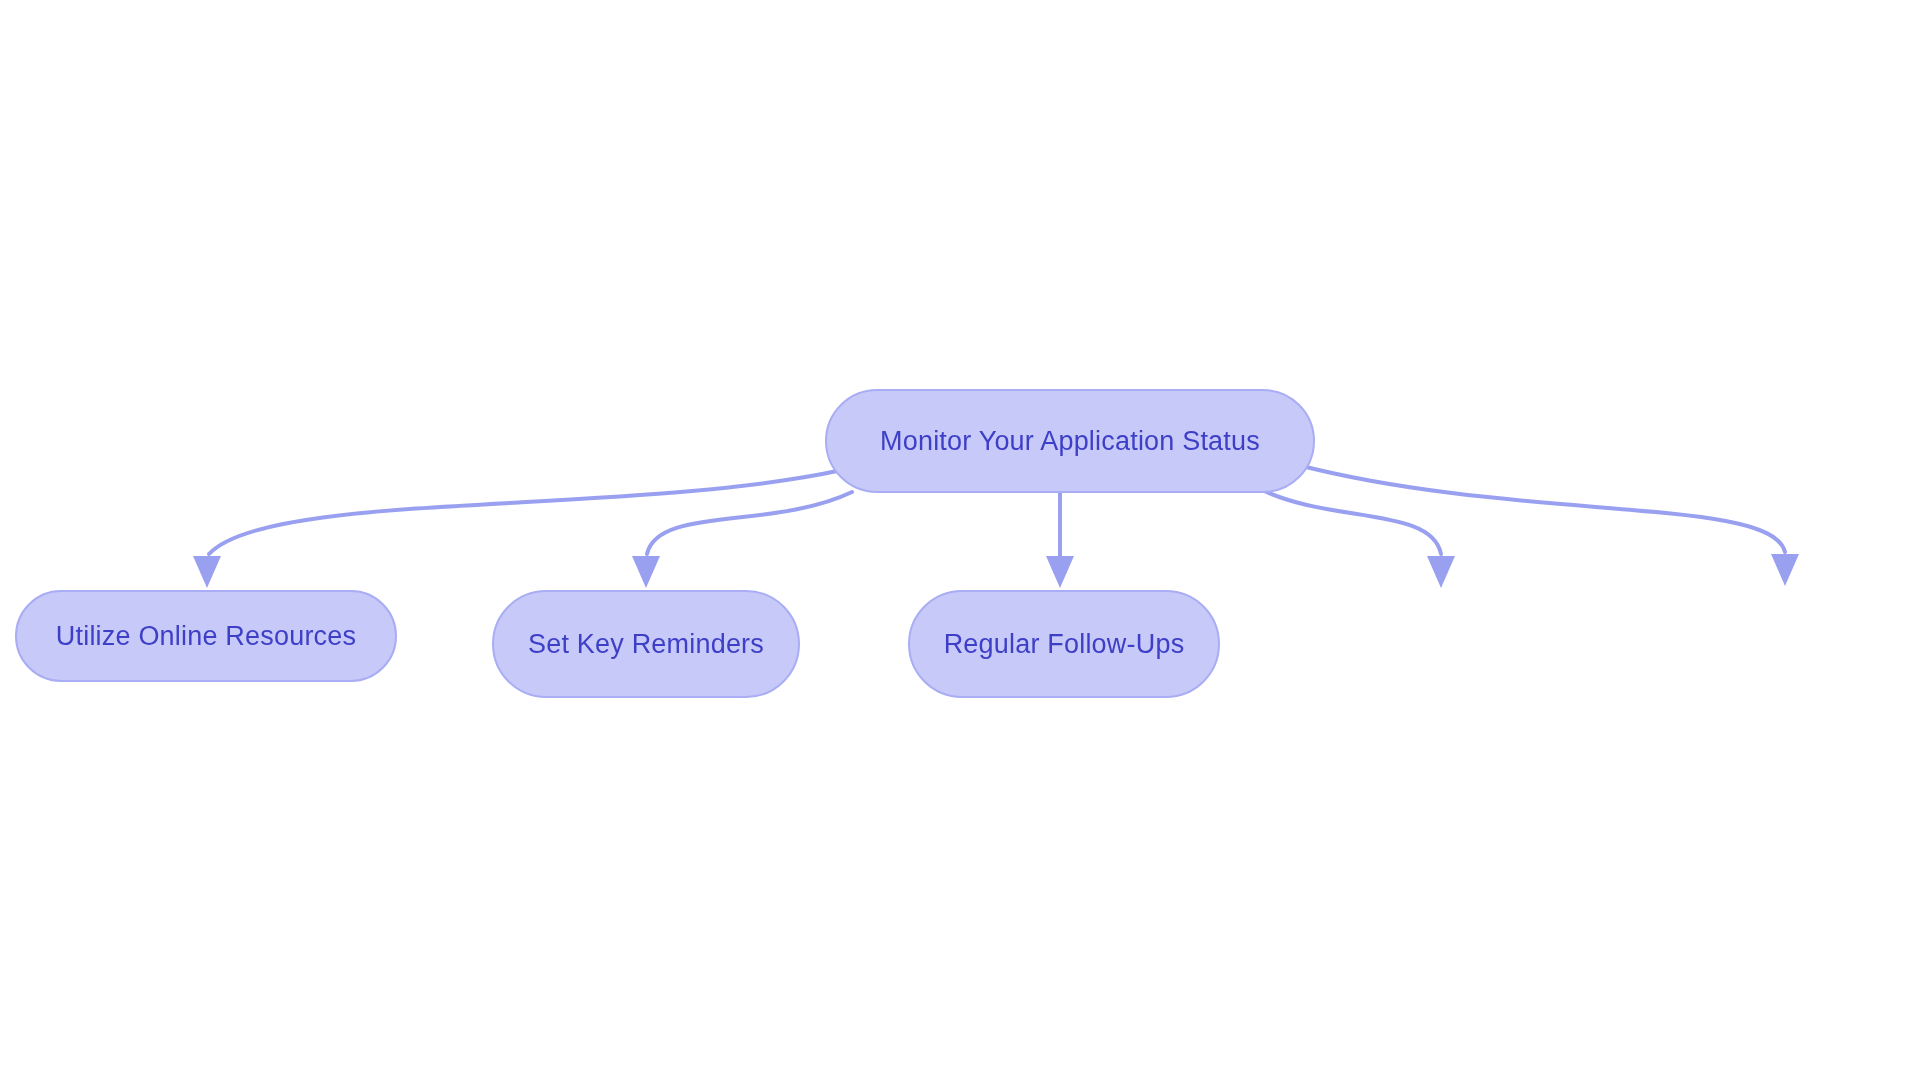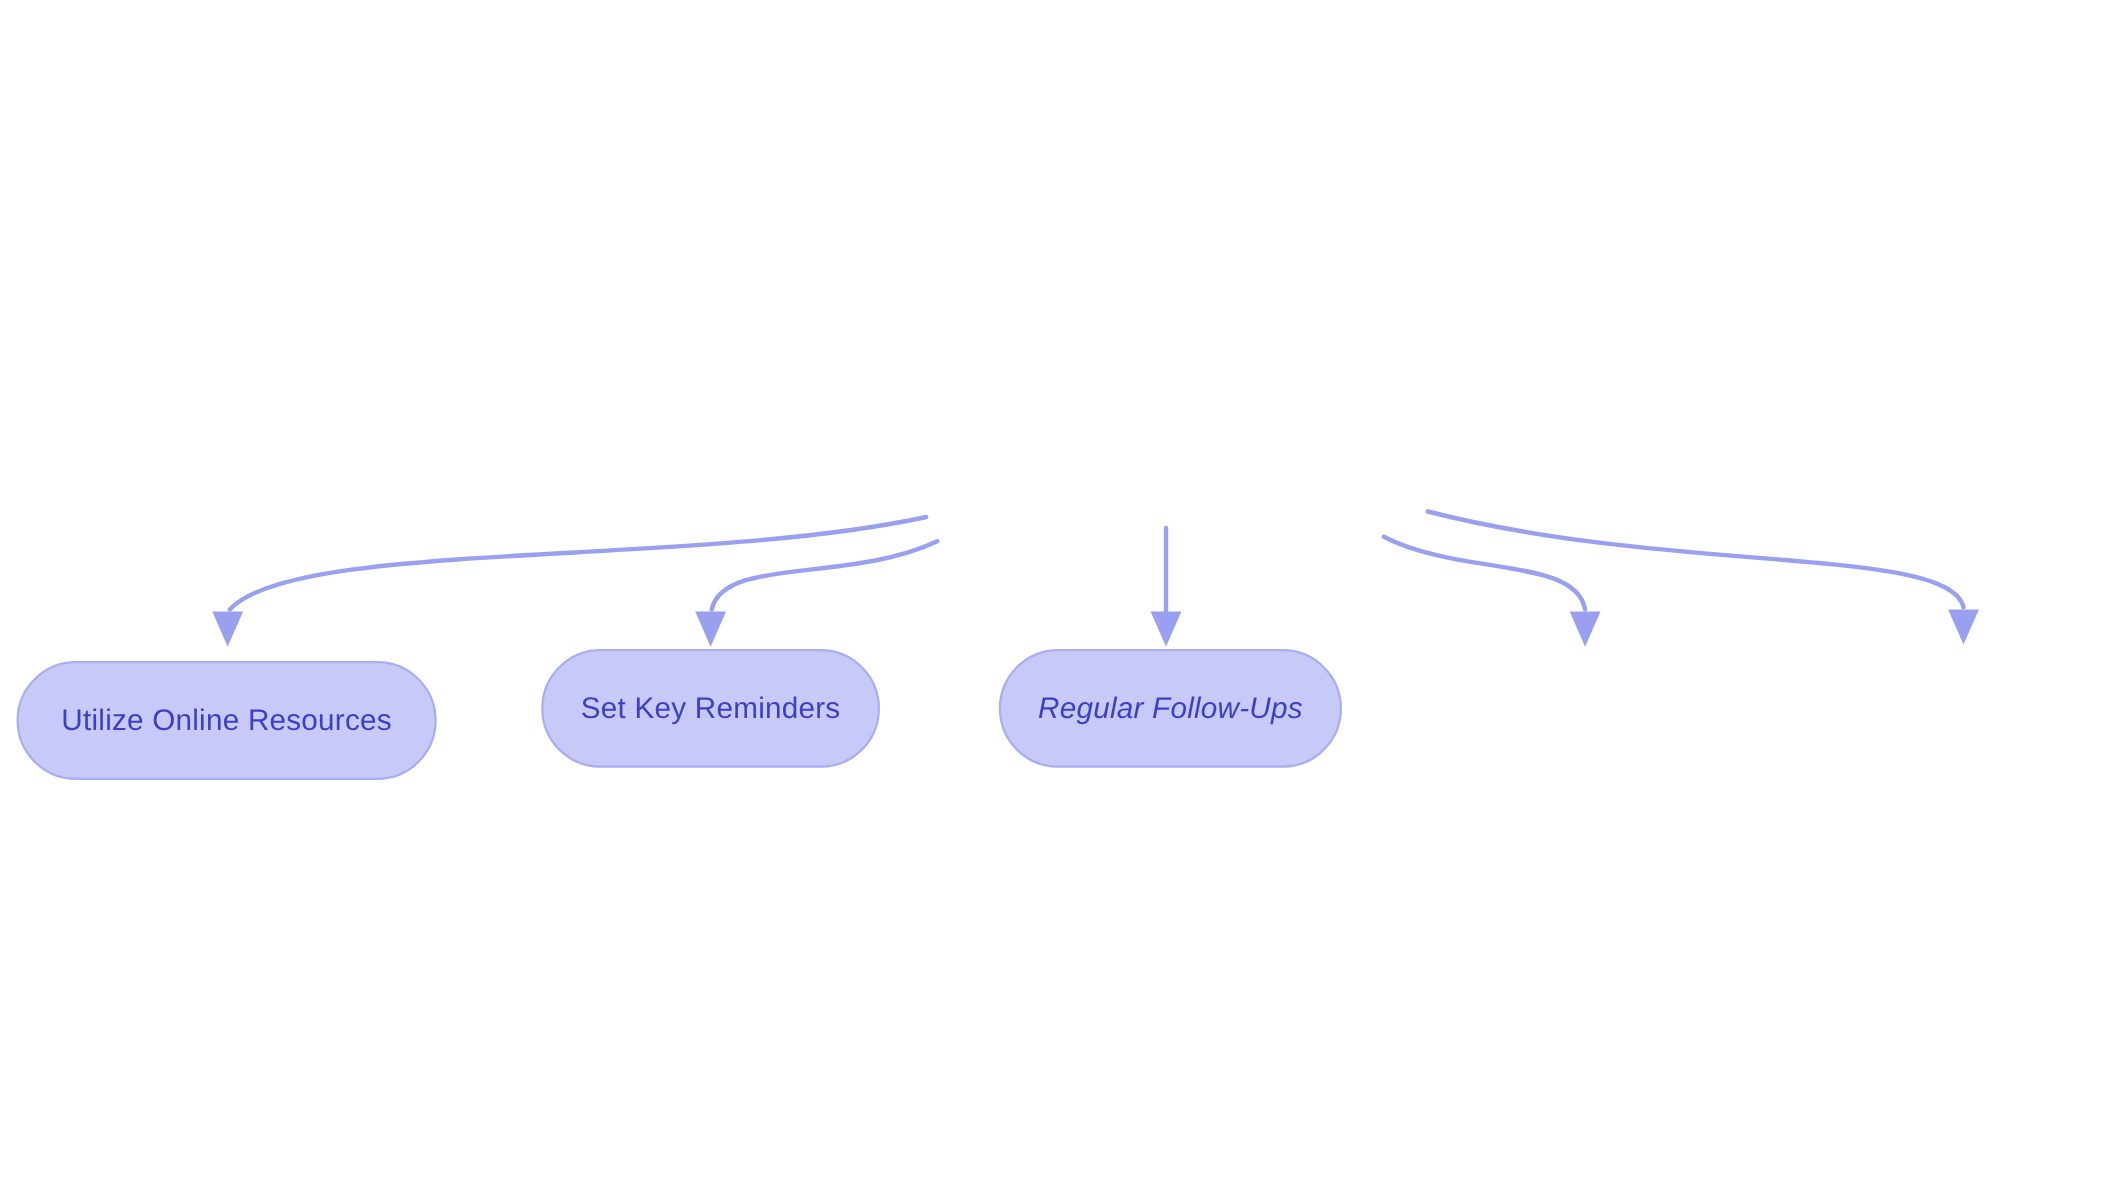--- a/index.html
+++ b/index.html
@@ -42,23 +42,23 @@
     text-align: center;
     background: var(--node-fill, #c7c9f8);
     border: 2px solid var(--node-border, #a9adf3);
     border-radius: 54px;
     color: var(--text, #3e3fc7);
     font-size: 27px;
     letter-spacing: 0.2px;
     white-space: nowrap;
   }
   .node--root  { left: 825px;  top: 389px; width: 490px; height: 104px; border-radius: 52px; }
-  .node--c1    { left: 15px;   top: 590px; width: 382px; height: 108px; margin-top: 11px; }
+  .node--c1    { left: 15px;   top: 590px; width: 382px; height: 92px; }
   .node--c2    { left: 492px;  top: 590px; width: 308px; height: 108px; align-items: center; }
-  .node--c3    { left: 908px;  top: 590px; width: 312px; height: 108px; font-style: italic; }
+  .node--c3    { left: 908px;  top: 590px; width: 312px; height: 108px; }
   .node--c4    { left: 1325px; top: 590px; width: 232px; height: 108px; }
   .node--c5    { left: 1655px; top: 590px; width: 260px; height: 108px; }
 </style>
 </head>
 <body>
 
 <div class="canvas">
 
   <svg class="edges" viewBox="0 0 1920 1083" aria-hidden="true">
 
@@ -71,20 +71,23 @@
     <path class="edge" d="M 1060 480 L 1060 556"></path>
     <polygon class="arrowhead" points="1046,556 1074,556 1060,588"></polygon>
 
     <path class="edge" d="M 1258 488 C 1328 524, 1432 506, 1441 554"></path>
     <polygon class="arrowhead" points="1427,556 1455,556 1441,588"></polygon>
 
     <path class="edge" d="M 1298 465 C 1520 522, 1772 496, 1785 552"></path>
     <polygon class="arrowhead" points="1771,554 1799,554 1785,586"></polygon>
   </svg>
 
+  <div class="node node--root">
+    <span>Monitor Your Application Status</span>
+  </div>
 
   <div class="node node--c1">
     <span>Utilize Online Resources</span>
   </div>
 
   <div class="node node--c2">
     <span>Set Key Reminders</span>
   </div>
 
   <div class="node node--c3">

